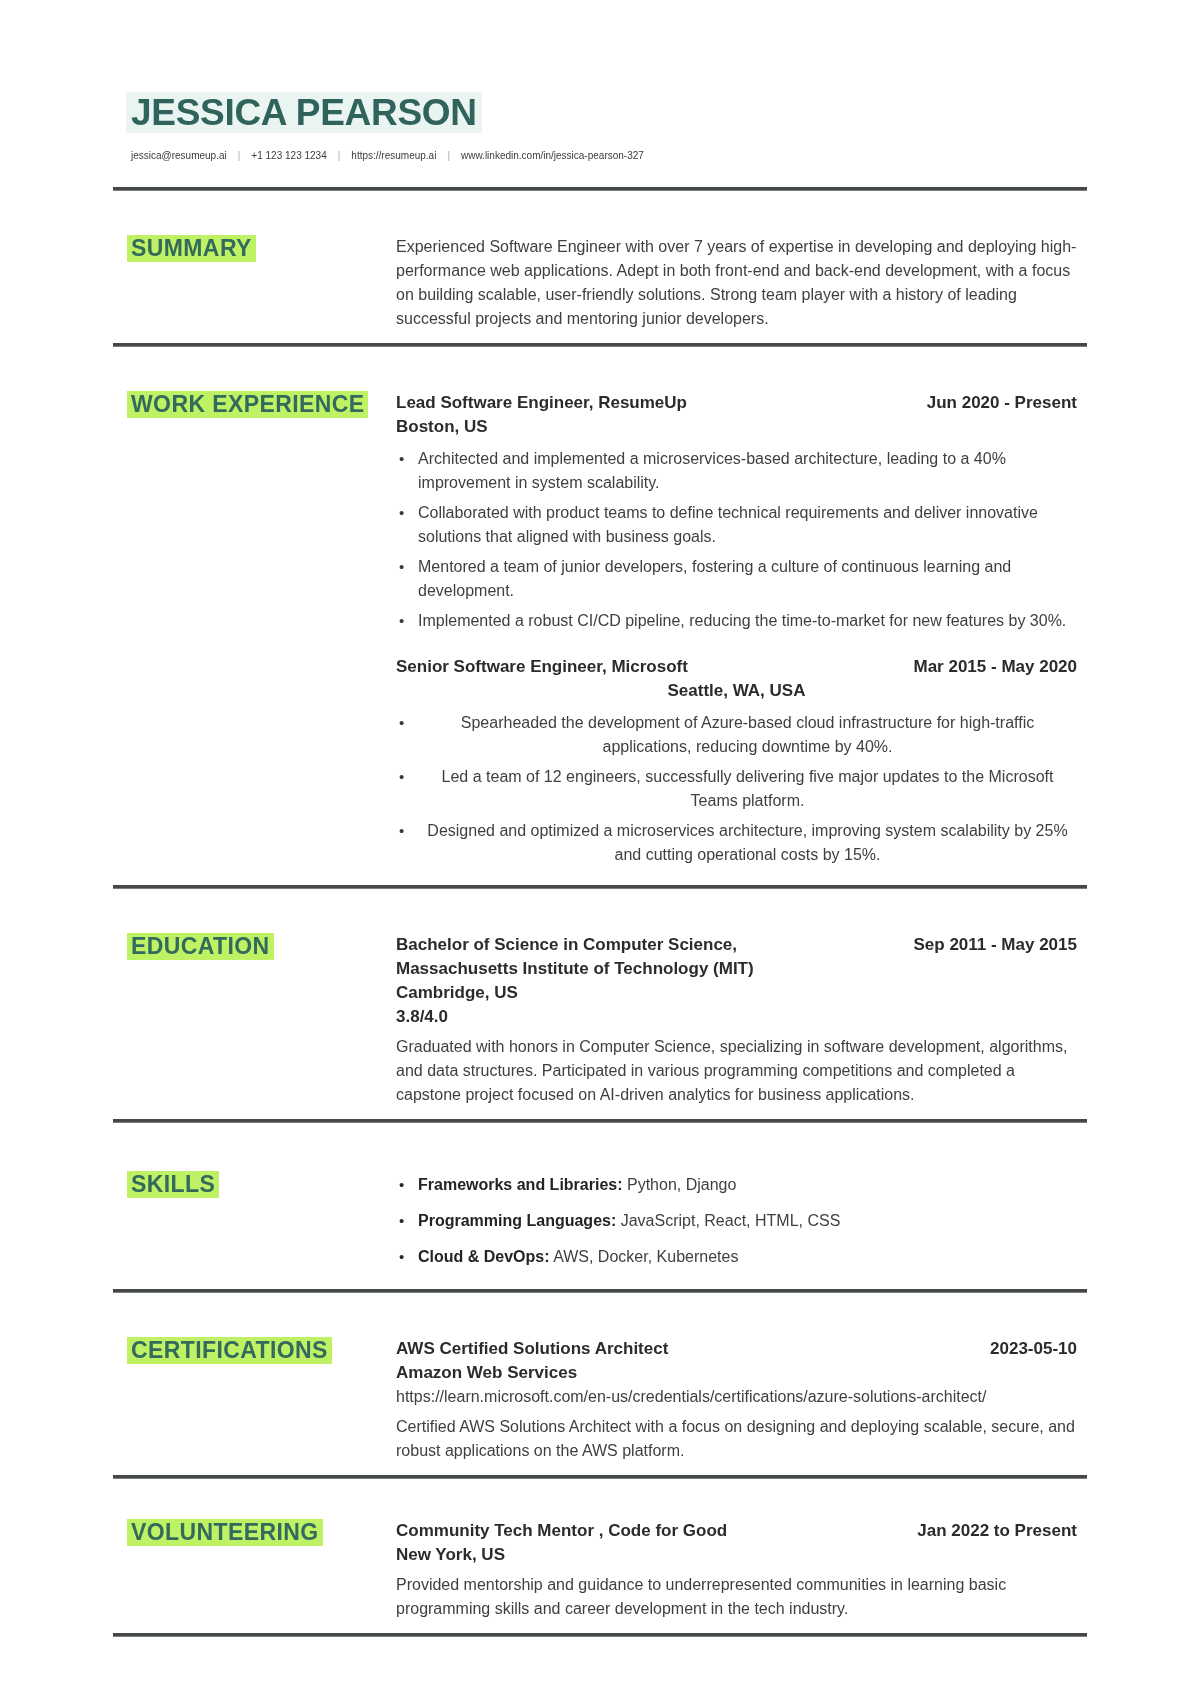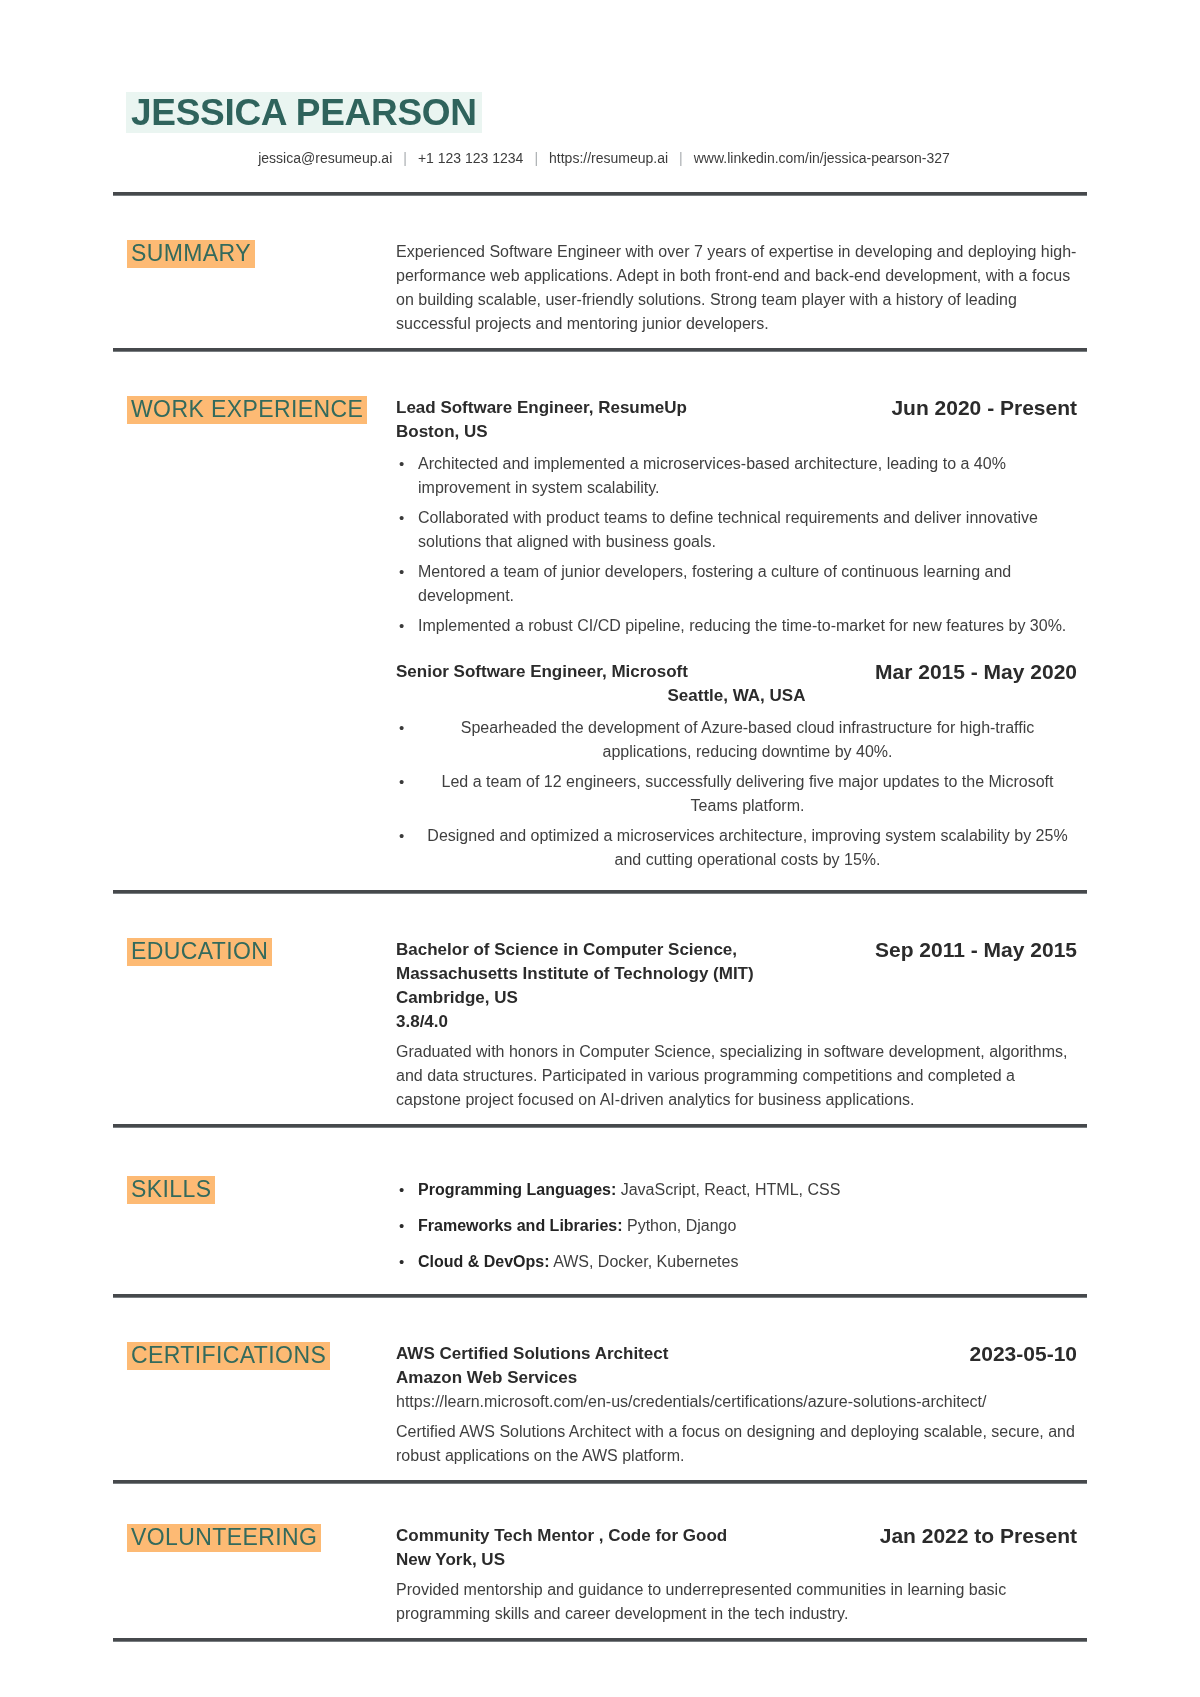--- a/index.html
+++ b/index.html
@@ -7,39 +7,39 @@
     position:relative; width:1064px; height:1697px; margin:16px auto;
     background:#ffffff; overflow:hidden;
     font-family:"Liberation Sans", sans-serif; color:#3f3f3f;
   }
   
   .header { padding:76px 55px 0 63px; }
   .name {
     font-size:37px; font-weight:bold; letter-spacing:-0.3px; line-height:1;
     color:#2f635c; background:#eaf5f1; display:inline-block; padding:2px 5px; margin:0 0 12px -5px;
   }
-  .contact { font-size:14px; color:#3c3c3c; margin-top:4px;text-align:center; }
+  .contact { font-size:10px; color:#3c3c3c; margin-top:4px; }
   .contact span { vertical-align:middle; }
   .sep { color:#a9adb0; padding:0 11px; font-weight:400; }
   
   .rule { height:4px; margin:0 45px; background:linear-gradient(#46494c,#46494c 68%,#9aa0a3); }
   .rule.first { margin-top:26px; }
   
   .section { display:flex; align-items:flex-start; padding:44px 55px 12px 63px; }
   .label-col { width:265px; flex:none; }
   .s-head {
-    font-size:23px; font-weight:normal; letter-spacing:0.4px; line-height:1.1;
-    color:#336a5c; background:#fdba74; display:inline-block; padding:1px 4px; margin-left:-4px;
+    font-size:23px; font-weight:bold; letter-spacing:0.4px; line-height:1.1;
+    color:#336a5c; background:#bef264; display:inline-block; padding:1px 4px; margin-left:-4px;
   }
   .body-col { flex:1; min-width:0; font-size:16px; line-height:24px; }
   .para { margin:0; }
   
   .entry-top { display:flex; justify-content:space-between; align-items:flex-start;gap:40px; }
   .entry-title { font-weight:bold; color:#2b2b2b; font-size:17px; line-height:24px; }
-  .entry-date { font-weight:bold; color:#2b2b2b; font-size:21px; line-height:24px; white-space:nowrap; margin-left:20px; }
+  .entry-date { font-weight:bold; color:#2b2b2b; font-size:17px; line-height:24px; white-space:nowrap; margin-left:20px; }
   .entry-sub { font-weight:bold; color:#2b2b2b; font-size:17px; line-height:24px; }
   .degree { max-width:560px; }
   .cert-url { max-width:600px; overflow-wrap:break-word; }
   .entry + .entry { margin-top:22px;text-align:center; }
   
   ul.bullets { list-style:none; margin:8px 0 0 0; padding:0; }
   ul.bullets li { position:relative; padding-left:22px; margin-bottom:6px; }
   ul.bullets li::before { content:"•"; position:absolute; left:3px; top:0; color:#3a3a3a; font-size:15px; }
   .desc { margin-top:6px; }
   
@@ -136,22 +136,22 @@
   </div>
 
   <div class="rule"></div>
 
   <div class="section skills-sec">
     <div class="label-col">
       <span class="s-head">SKILLS</span>
     </div>
     <div class="body-col">
       <ul class="skills">
+        <li><span class="skill-cat">Frameworks and Libraries:</span> <span>Python, Django</span></li>
         <li><span class="skill-cat">Programming Languages:</span> <span>JavaScript, React, HTML, CSS</span></li>
-        <li><span class="skill-cat">Frameworks and Libraries:</span> <span>Python, Django</span></li>
         <li><span class="skill-cat">Cloud &amp; DevOps:</span> <span>AWS, Docker, Kubernetes</span></li>
       </ul>
     </div>
   </div>
 
   <div class="rule"></div>
 
   <div class="section">
     <div class="label-col">
       <span class="s-head">CERTIFICATIONS</span>

